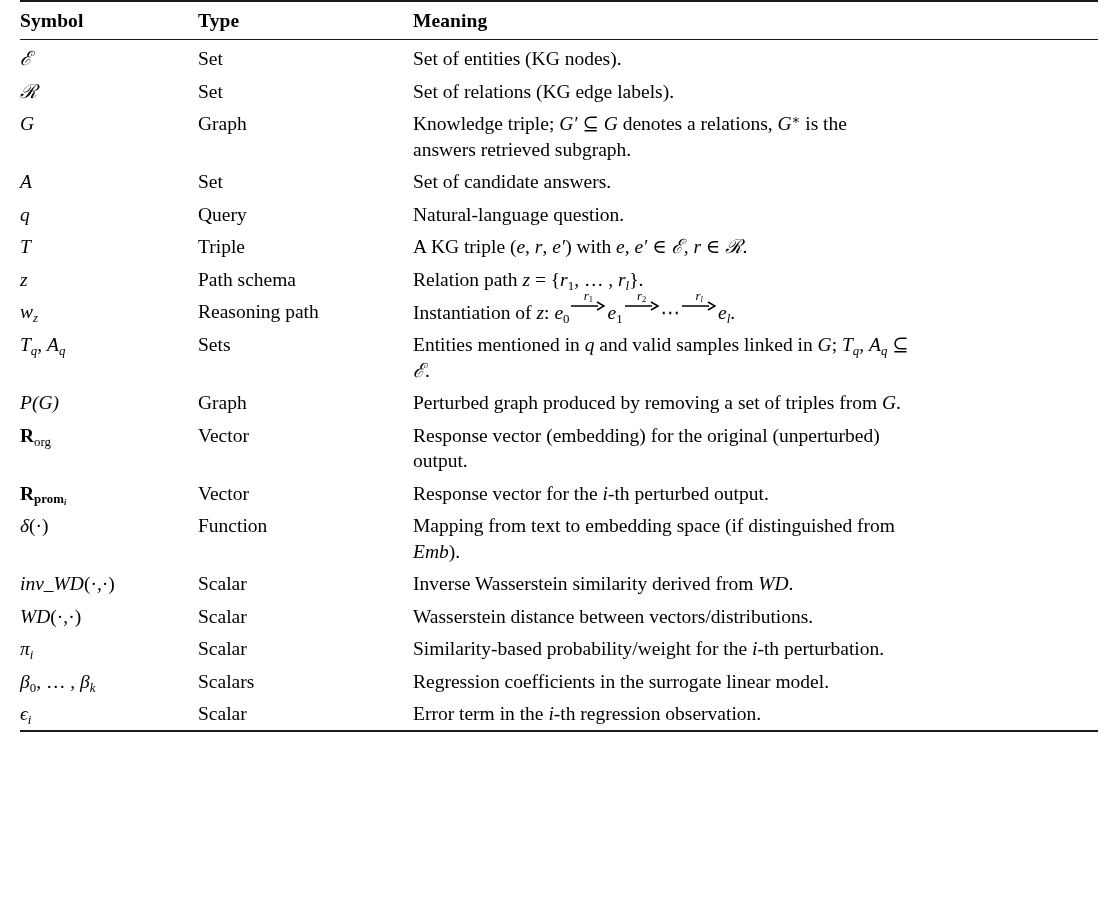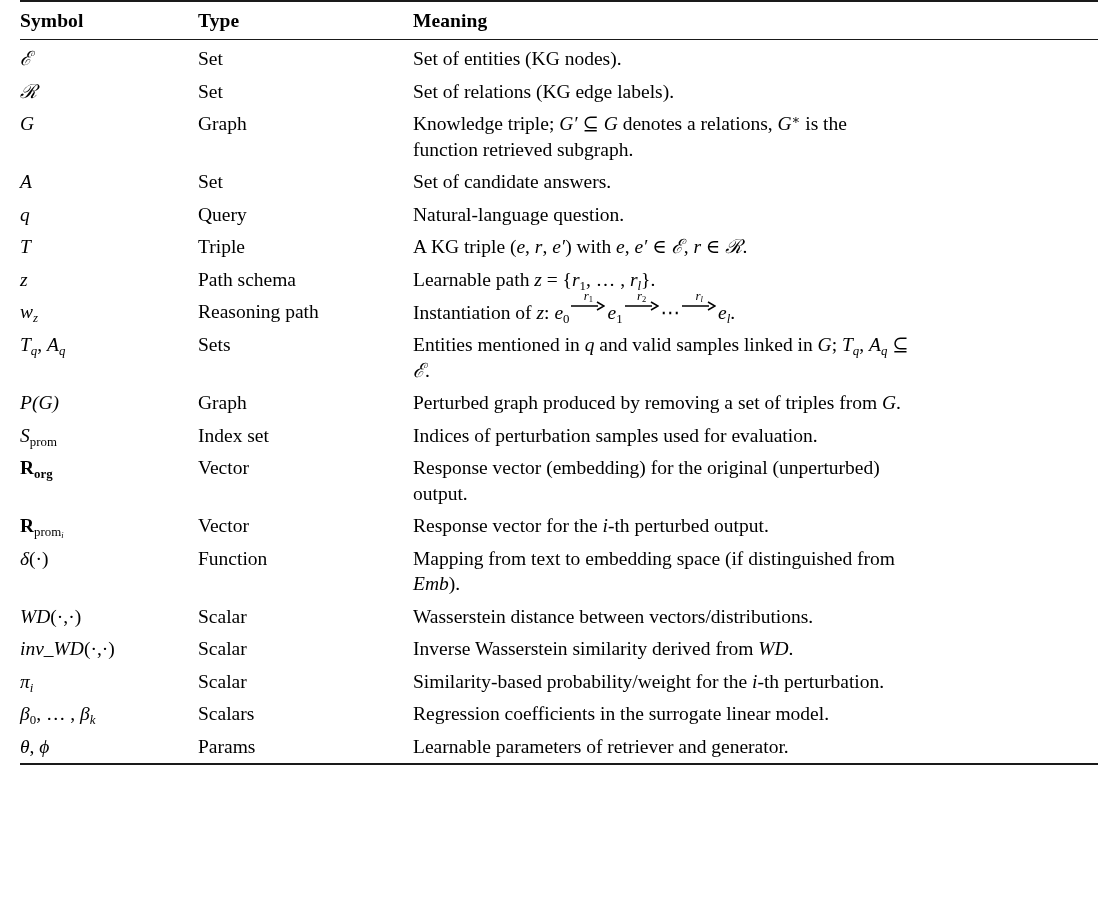--- a/index.html
+++ b/index.html
@@ -144,21 +144,21 @@
       <td><span class="cal">ℛ</span></td>
       <td>Set</td>
       <td class="cell-meaning">Set of relations (KG edge labels).</td>
     </tr>
 
     <tr>
       <td><span class="mi">G</span></td>
       <td>Graph</td>
       <td class="cell-meaning">
         <span class="mline"><span>Knowledge triple; </span><span class="mi"><span>G</span><span>′</span></span> <span>⊆</span> <span class="mi">G</span><span> denotes a relations, </span><span class="mi"><span>G</span><sup>∗</sup></span><span> is the</span></span>
-        <span class="mline">function retrieved subgraph.</span>
+        <span class="mline">answers retrieved subgraph.</span>
       </td>
     </tr>
 
     <tr>
       <td><span class="mi">A</span></td>
       <td>Set</td>
       <td class="cell-meaning">Set of candidate answers.</td>
     </tr>
 
     <tr>
@@ -170,21 +170,21 @@
 
     <tr>
       <td><span class="mi">T</span></td>
       <td>Triple</td>
       <td class="cell-meaning"><span>A KG triple (</span><span class="mi">e</span>, <span class="mi">r</span>, <span class="mi"><span>e</span><span>′</span></span><span>) with </span><span class="mi">e</span>, <span class="mi"><span>e</span><span>′</span></span> <span>∈</span> <span class="cal">ℰ</span><span>, </span><span class="mi">r</span> <span>∈</span> <span class="cal">ℛ</span><span>.</span></td>
     </tr>
 
     <tr>
       <td><span class="mi">z</span></td>
       <td>Path schema</td>
-      <td class="cell-meaning"><span>Learnable path </span><span class="mi">z</span> = {<span class="mi"><span>r</span><sub class="mup">1</sub></span>, <span>…</span> , <span class="mi"><span>r</span><sub><span class="mi">l</span></sub></span>}<span>.</span></td>
+      <td class="cell-meaning"><span>Relation path </span><span class="mi">z</span> = {<span class="mi"><span>r</span><sub class="mup">1</sub></span>, <span>…</span> , <span class="mi"><span>r</span><sub><span class="mi">l</span></sub></span>}<span>.</span></td>
     </tr>
 
     <tr>
       <td><span class="mi"><span>w</span><sub><span class="mi">z</span></sub></span></td>
       <td>Reasoning path</td>
       <td class="cell-meaning"><span>Instantiation of </span><span class="mi">z</span><span>: </span><span class="mi"><span>e</span><sub class="mup">0</sub></span><span class="arrowbox"><span class="lbl"><span>r</span><sub class="mup">1</sub></span><span class="arw">
                 <svg width="34" height="10" viewBox="0 0 34 10">
                   <path d="M0 5 H27" stroke="#000" stroke-width="1.5" fill="none"></path>
                   <path d="M26 1 L33 5 L26 9" stroke="#000" stroke-width="1.5" fill="none"></path>
                 </svg>
@@ -209,82 +209,77 @@
         <span class="mline"><span class="cal">ℰ</span><span>.</span></span>
       </td>
     </tr>
 
     <tr>
       <td><span class="mi"><span>P</span>(<span>G</span>)</span></td>
       <td>Graph</td>
       <td class="cell-meaning"><span>Perturbed graph produced by removing a set of triples from </span><span class="mi">G</span><span>.</span></td>
     </tr>
 
-    <tr>
-      <td><span class="mi"><span>S</span><sub class="mup">prom</sub></span></td>
-      <td>Index set</td>
-      <td class="cell-meaning">Indices of perturbation samples used for evaluation.</td>
-    </tr>
-
-    <tr>
-      <td><span class="mbf"><span>R</span><sub class="mup" style="font-weight:bold">org</sub></span></td>
+
+    <tr>
+      <td><span class="mbf"><span>R</span><sub class="mup" style="font-weight:normal">org</sub></span></td>
       <td>Vector</td>
       <td class="cell-meaning">
         <span class="mline">Response vector (embedding) for the original (unperturbed)</span>
         <span class="mline">output.</span>
       </td>
     </tr>
 
     <tr>
-      <td><span class="mbf"><span>R</span><sub class="mup" style="font-weight:normal"><span>prom</span><sub><span class="mi">i</span></sub></sub></span></td>
+      <td><span class="mbf"><span>R</span><sub class="mup" style="font-weight:bold"><span>prom</span><sub><span class="mi">i</span></sub></sub></span></td>
       <td>Vector</td>
       <td class="cell-meaning"><span>Response vector for the </span><span class="mi">i</span><span>-th perturbed output.</span></td>
     </tr>
 
 
     <tr>
       <td><span class="mi"><span>δ</span><span class="mup">(·)</span></span></td>
       <td>Function</td>
       <td class="cell-meaning">
         <span class="mline">Mapping from text to embedding space (if distinguished from</span>
         <span class="mline"><span class="mi">Emb</span><span>).</span></span>
       </td>
     </tr>
 
 
     <tr>
+      <td><span class="mi"><span>inv_WD</span><span class="mup">(·,·)</span></span></td>
+      <td>Scalar</td>
+      <td class="cell-meaning"><span>Inverse Wasserstein similarity derived from </span><span class="mi">WD</span><span>.</span></td>
+    </tr>
+
+    <tr>
       <td><span class="mi"><span>WD</span><span class="mup">(·,·)</span></span></td>
       <td>Scalar</td>
       <td class="cell-meaning">Wasserstein distance between vectors/distributions.</td>
-    </tr>
-
-    <tr>
-      <td><span class="mi"><span>inv_WD</span><span class="mup">(·,·)</span></span></td>
-      <td>Scalar</td>
-      <td class="cell-meaning"><span>Inverse Wasserstein similarity derived from </span><span class="mi">WD</span><span>.</span></td>
     </tr>
 
     <tr>
       <td><span class="mi"><span>π</span><sub><span class="mi">i</span></sub></span></td>
       <td>Scalar</td>
       <td class="cell-meaning"><span>Similarity-based probability/weight for the </span><span class="mi">i</span><span>-th perturbation.</span></td>
     </tr>
 
     <tr>
       <td><span class="mi"><span>β</span><sub class="mup">0</sub></span>, <span>…</span> , <span class="mi"><span>β</span><sub><span class="mi">k</span></sub></span></td>
       <td>Scalars</td>
       <td class="cell-meaning">Regression coefficients in the surrogate linear model.</td>
     </tr>
 
-
-    <tr>
-      <td><span class="mi">θ</span>, <span class="mi">ϕ</span></td>
-      <td>Params</td>
-      <td class="cell-meaning">Learnable parameters of retriever and generator.</td>
-    </tr>
+    <tr>
+      <td><span class="mi"><span>ϵ</span><sub><span class="mi">i</span></sub></span></td>
+      <td>Scalar</td>
+      <td class="cell-meaning"><span>Error term in the </span><span class="mi">i</span><span>-th regression observation.</span></td>
+    </tr>
+
 
     <tr>
       <td class="rule-bottom" style="padding:0;height:0;line-height:0;"></td>
       <td class="rule-bottom" style="padding:0;height:0;line-height:0;"></td>
       <td class="rule-bottom" style="padding:0;height:0;line-height:0;"></td>
     </tr>
 
   </tbody>
 </table>
 </div>

